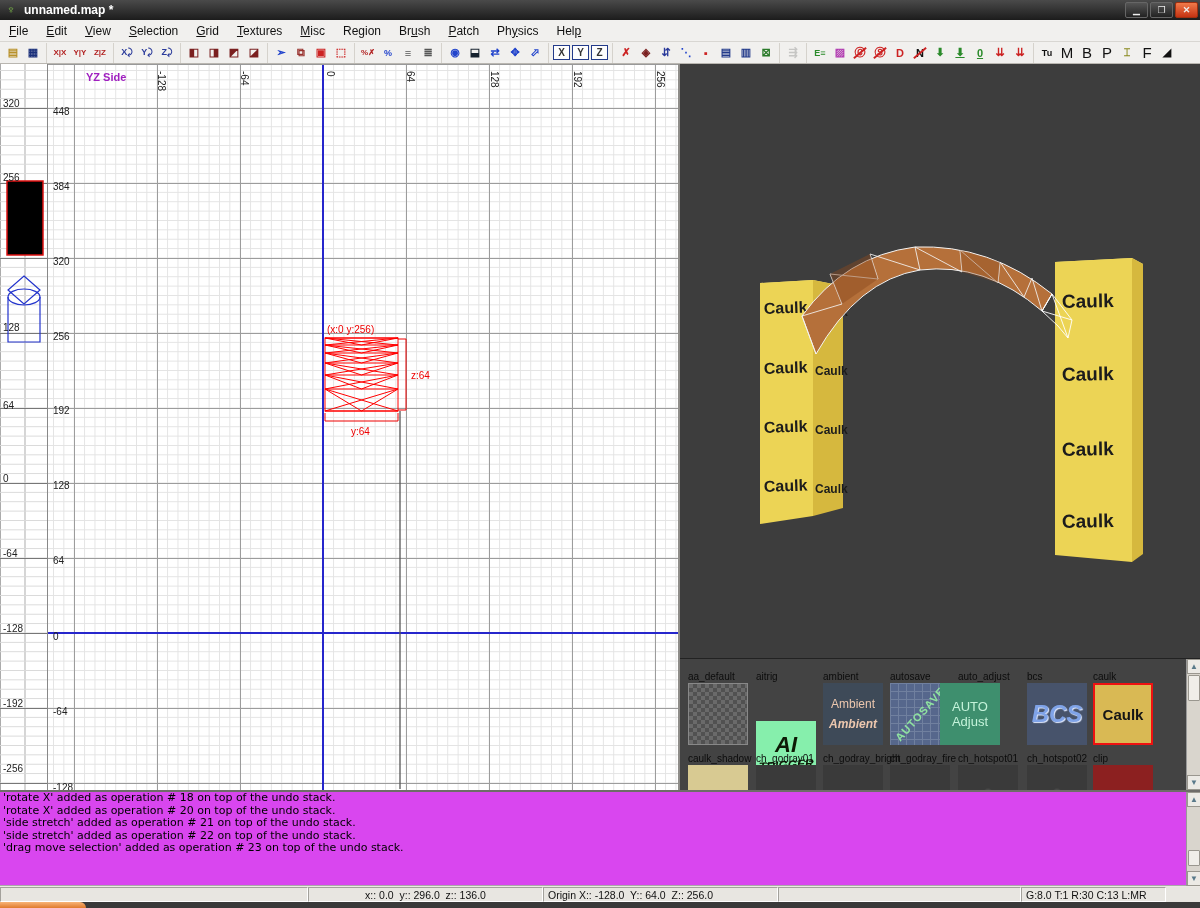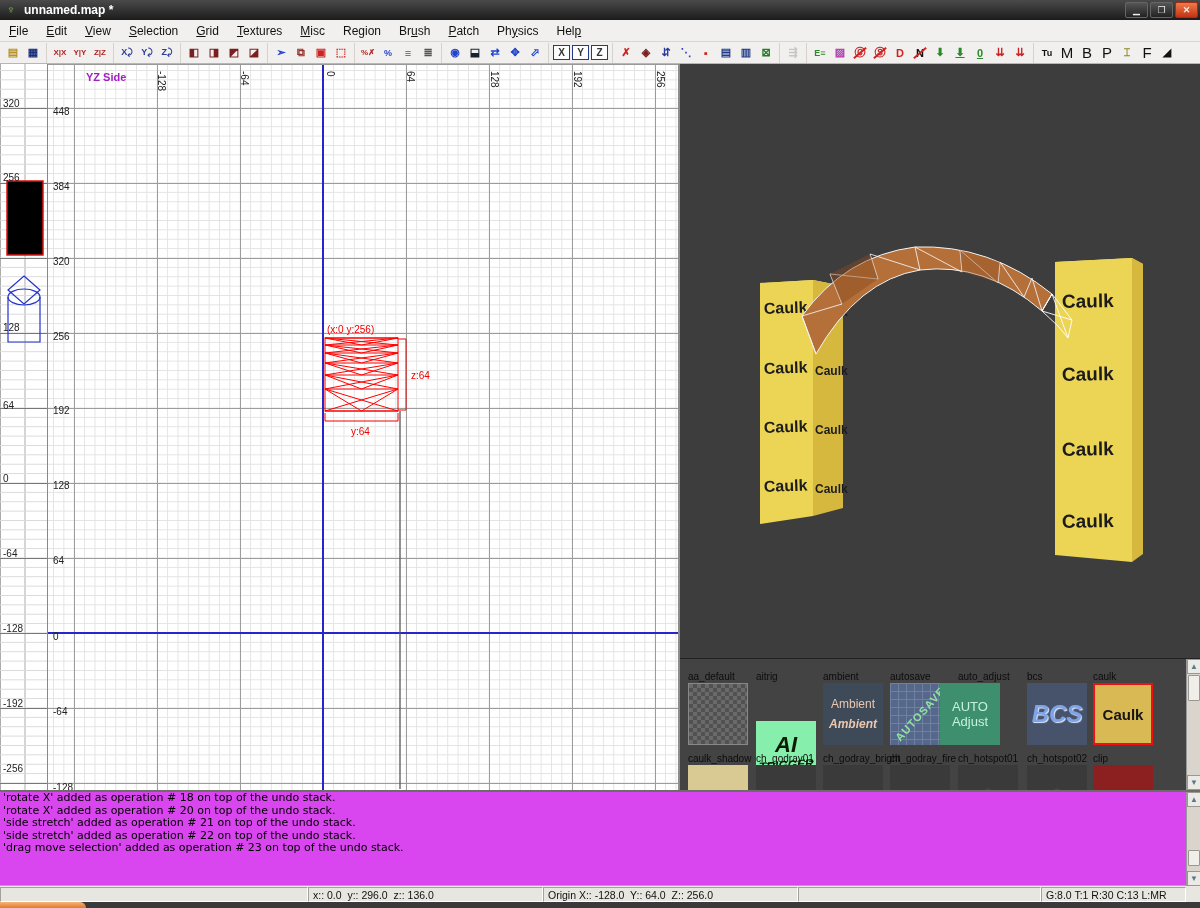--- a/index.html
+++ b/index.html
@@ -437,21 +437,21 @@
       <div class="cline">'drag move selection' added as operation # 23 on top of the undo stack.</div>
     </div>
   <div class="sbar" style="left:1186px;top:792px;height:94px;">
     <span class="sarrow" style="top:0;">▲</span>
     <span class="sthumb" style="top:58px;height:16px;"></span>
     <span class="sarrow" style="bottom:0;">▼</span>
   </div>
 
   <div class="statusbar" id="statusbar">
       <div class="scell" style="width: 308px;"></div>
-      <div class="scell" style="width: 235px;">x:: 0.0  y:: 296.0  z:: 136.0</div>
-      <div class="scell" style="width: 255px;">Origin X:: -128.0  Y:: 64.0  Z:: 256.0</div>
+      <div class="scell" style="width: 235px; text-align: center;">x:: 0.0  y:: 296.0  z:: 136.0</div>
+      <div class="scell" style="width: 235px;">Origin X:: -128.0  Y:: 64.0  Z:: 256.0</div>
       <div class="scell" style="width: 243px;"></div>
       <div class="scell" style="width: 145px;">G:8.0 T:1 R:30 C:13 L:MR</div>
     </div>
   <div class="bottomstrip"></div>
   <div class="orangewin"></div>
 
 </div>
 
 </body></html>

